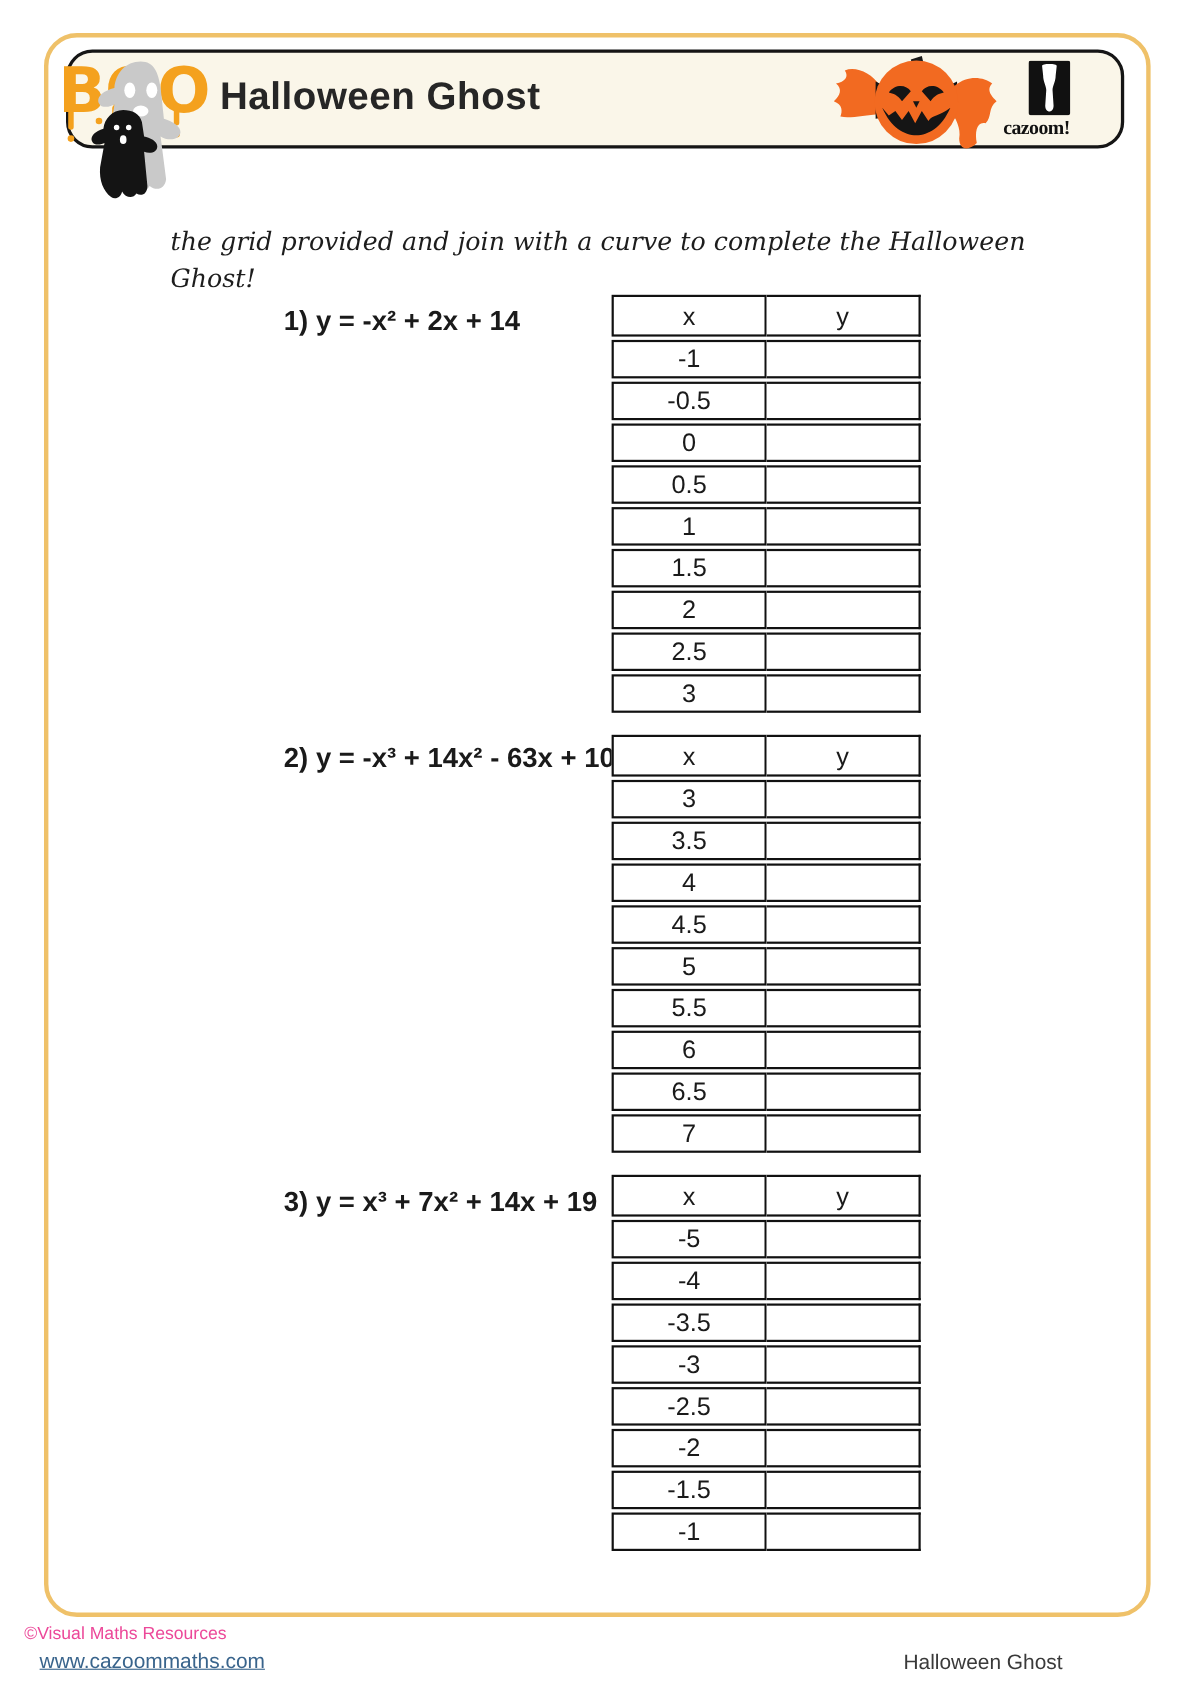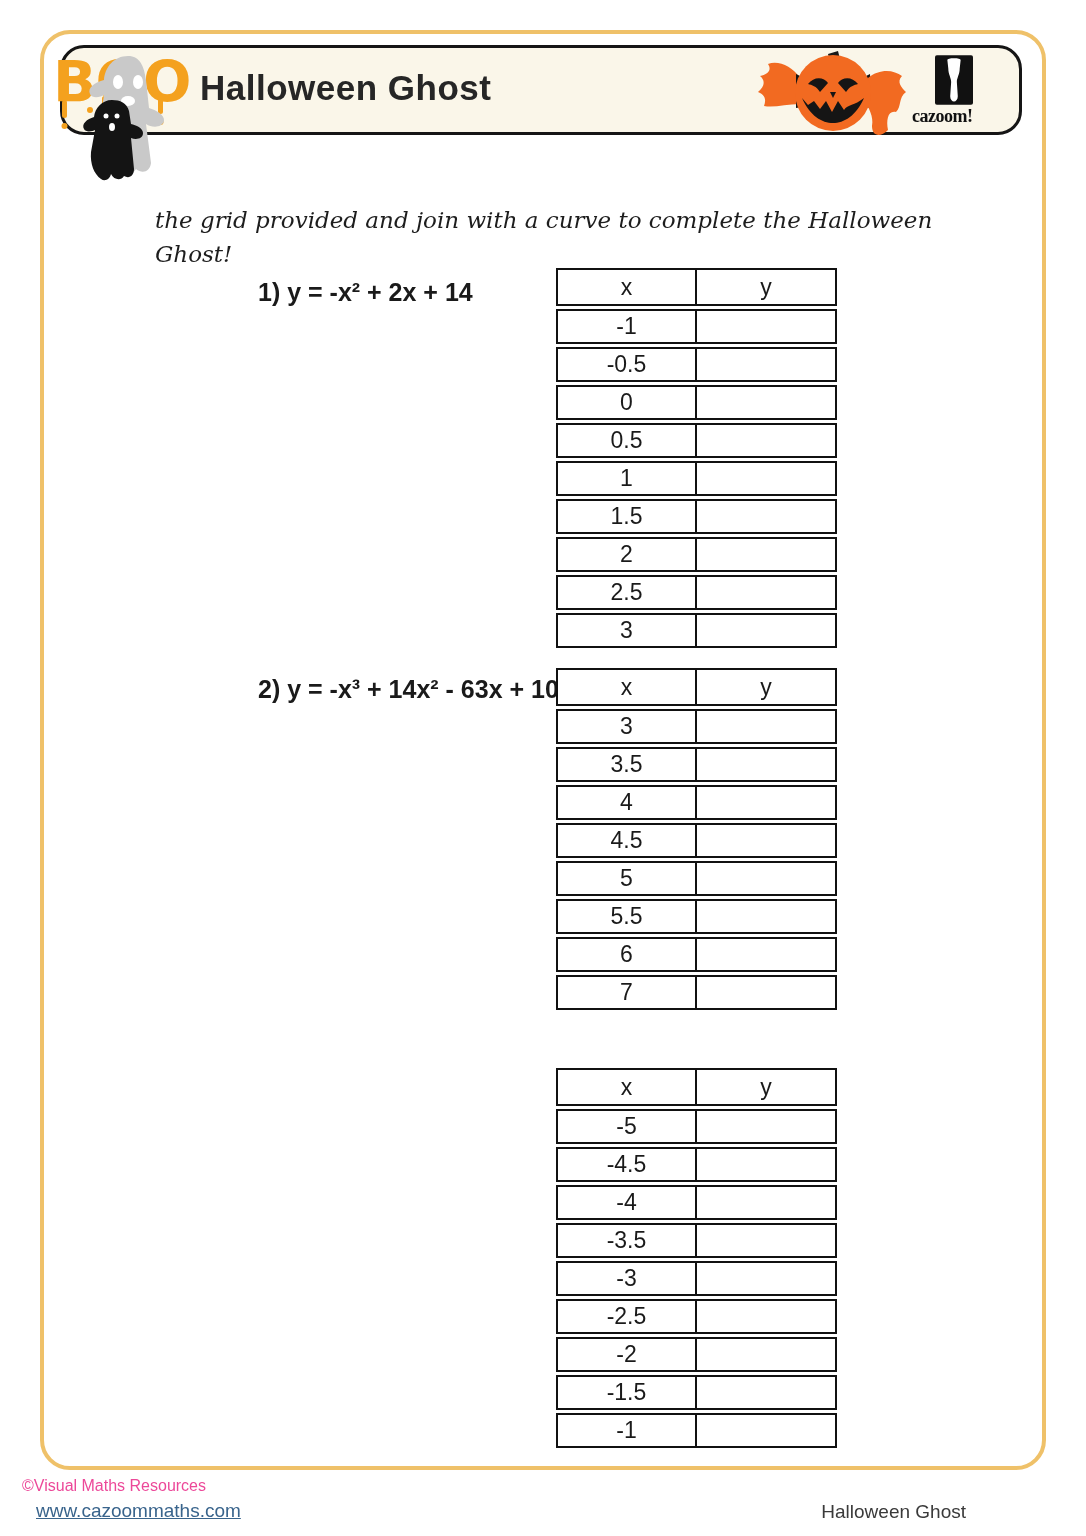--- a/index.html
+++ b/index.html
@@ -194,39 +194,40 @@
       </div>
       <div class="t-row">
         <div class="t-cell t-xcol">5.5</div>
         <div class="t-cell t-ycol"></div>
       </div>
       <div class="t-row">
         <div class="t-cell t-xcol">6</div>
         <div class="t-cell t-ycol"></div>
       </div>
       <div class="t-row">
+        <div class="t-cell t-xcol">6.5</div>
+        <div class="t-cell t-ycol"></div>
+      </div>
+      <div class="t-row">
         <div class="t-cell t-xcol">7</div>
         <div class="t-cell t-ycol"></div>
       </div>
     </div>
 
+  <div class="equation eq-3">3) y = x³ + 7x² + 14x + 19</div>
   <div class="vtable tab-3">
       <div class="t-row t-head">
         <div class="t-cell t-xcol">x</div>
         <div class="t-cell t-ycol">y</div>
       </div>
       <div class="t-row">
         <div class="t-cell t-xcol">-5</div>
         <div class="t-cell t-ycol"></div>
       </div>
       <div class="t-row">
-        <div class="t-cell t-xcol">-4.5</div>
-        <div class="t-cell t-ycol"></div>
-      </div>
-      <div class="t-row">
         <div class="t-cell t-xcol">-4</div>
         <div class="t-cell t-ycol"></div>
       </div>
       <div class="t-row">
         <div class="t-cell t-xcol">-3.5</div>
         <div class="t-cell t-ycol"></div>
       </div>
       <div class="t-row">
         <div class="t-cell t-xcol">-3</div>
         <div class="t-cell t-ycol"></div>

